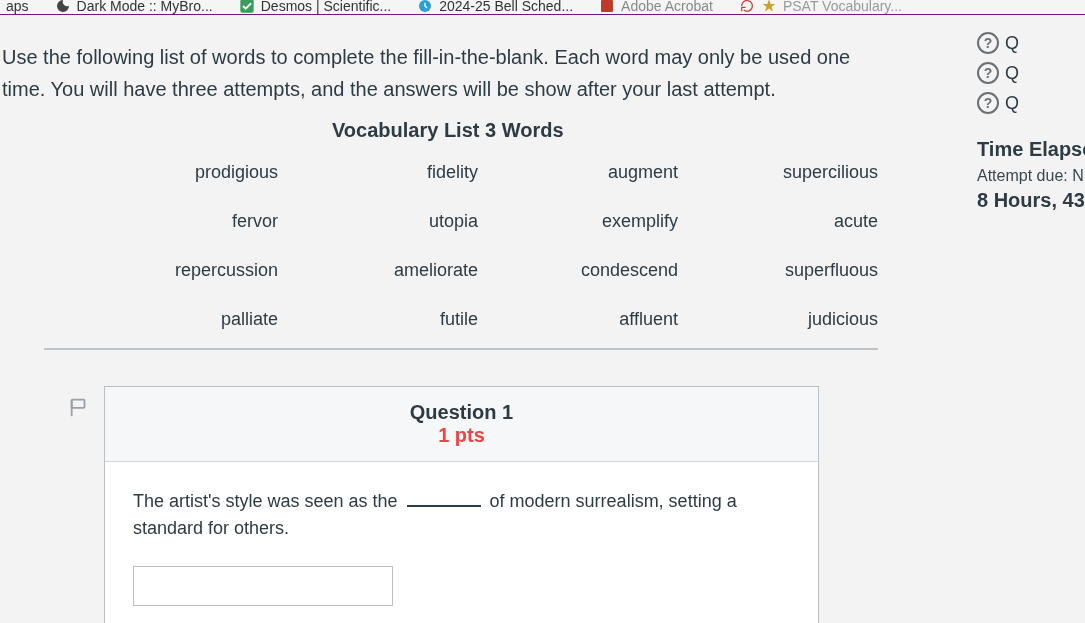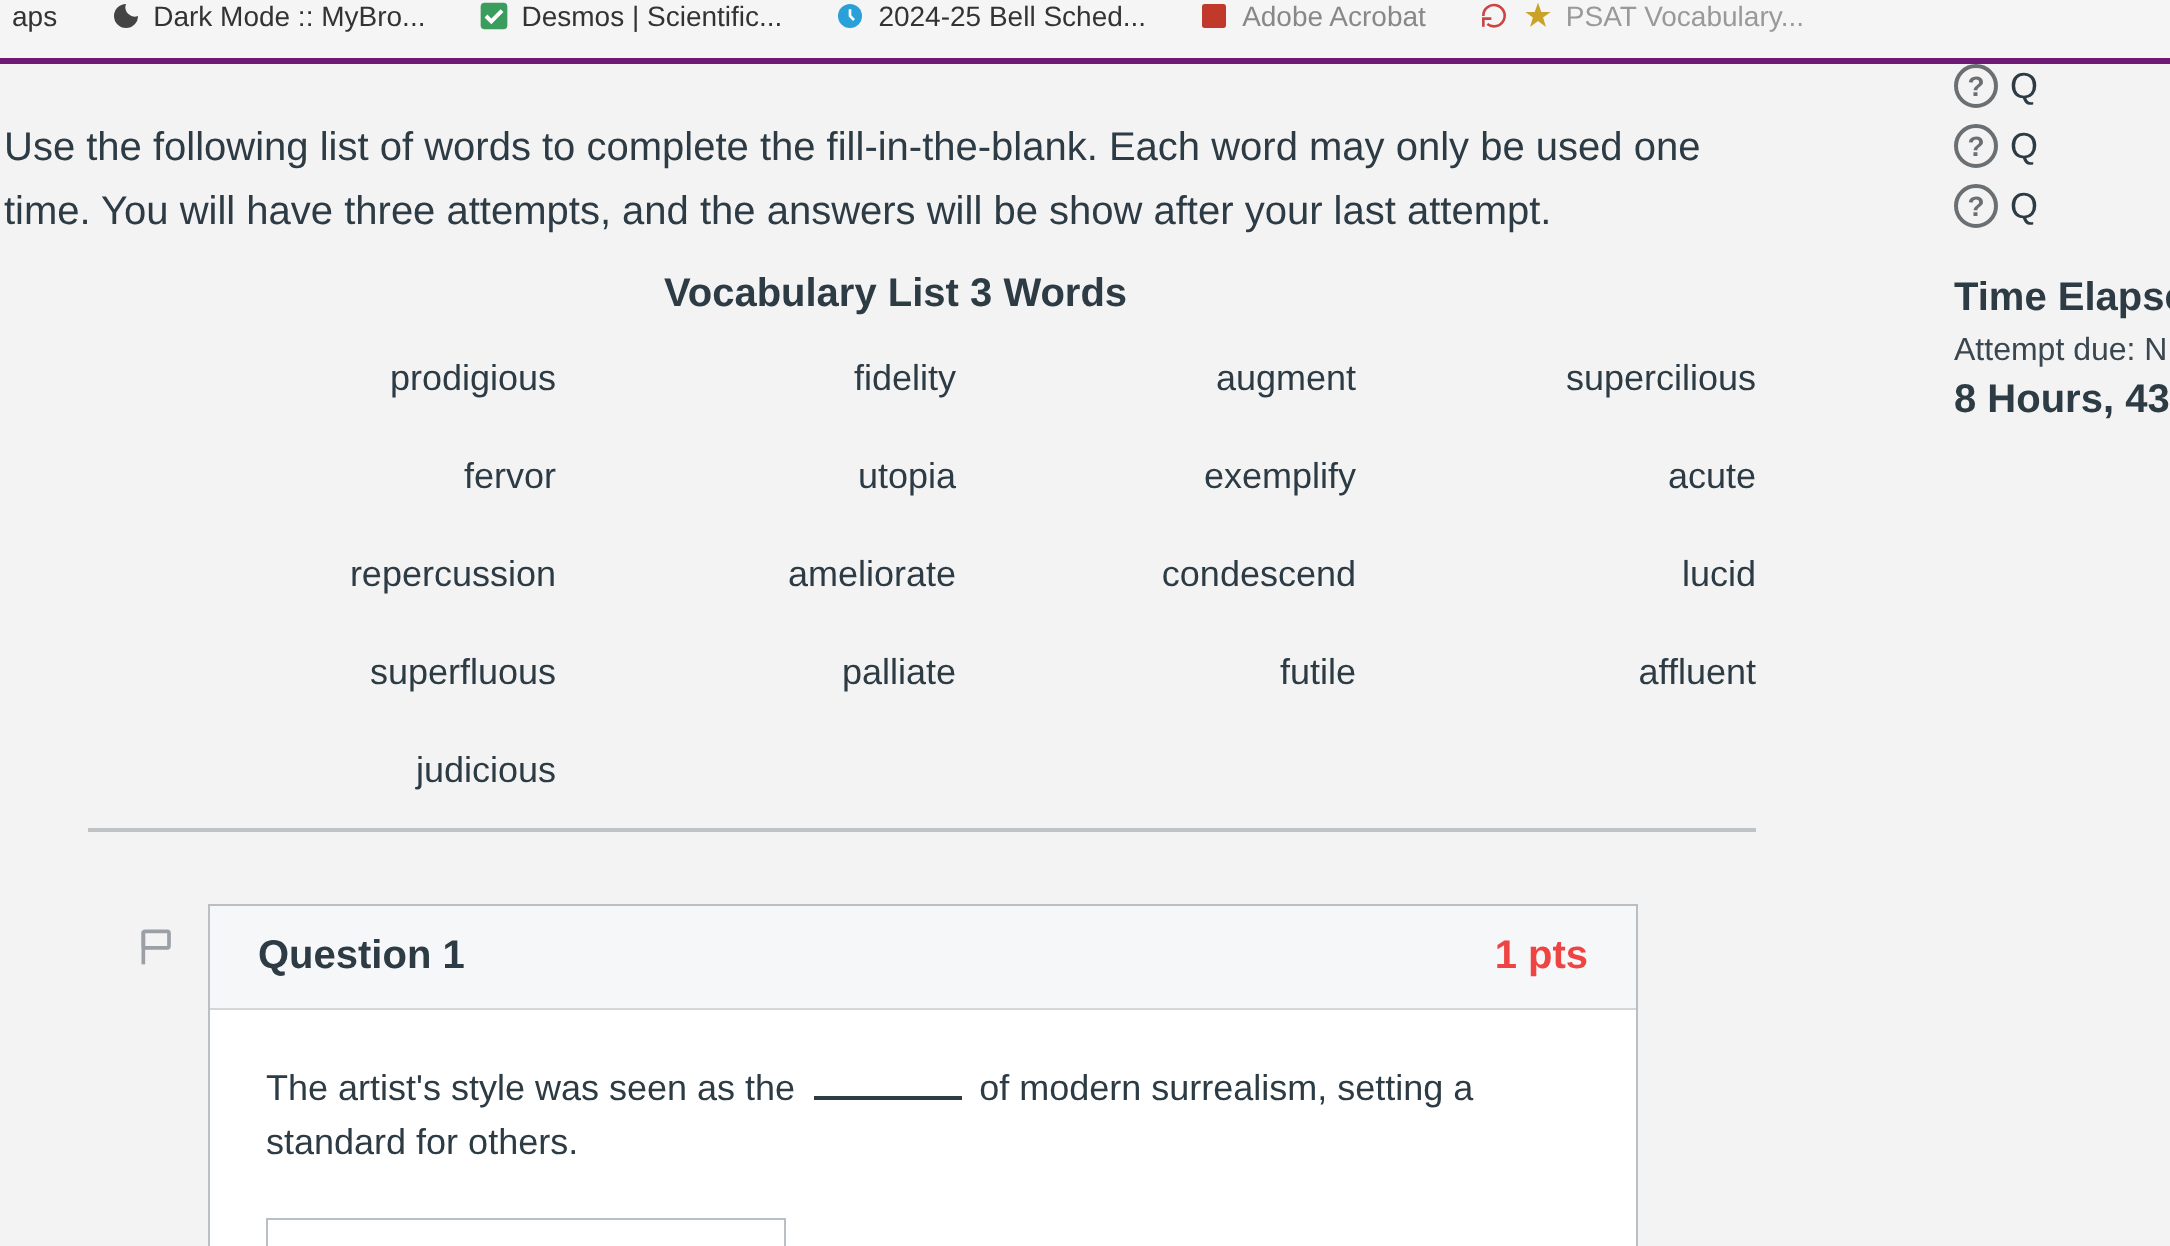--- a/index.html
+++ b/index.html
@@ -8,28 +8,28 @@
       height: 623px;
       overflow: hidden;
       font-family: "Helvetica Neue", Arial, sans-serif;
       background: #f3f3f3;
       color: #2d3b45;
       position: relative;
     }
     
     .bookmarks {
       display: flex;
-      align-items: flex-start;
+      align-items: flex-end;
       gap: 26px;
       padding: 0 6px;
-      height: 32px;
+      height: 15px;
       font-size: 14px;
       color: #333;
       background: #f5f5f5;
-      border-bottom: 3px solid #701a75;
+      border-bottom: 1px solid #701a75;
       white-space: nowrap;
     }
     .bm-item { display: flex; align-items: center; gap: 6px; color:#333; }
     .bm-icon { width:16px; height:16px; display:inline-flex; align-items:center; justify-content:center; }
     .bm-icon svg { width:16px; height:16px; }
     
     .main {
       position: relative;
       padding: 10px 20px 0 2px;
     }
@@ -80,20 +80,21 @@
       background: #fff;
     }
     .question-head {
       display: flex;
       justify-content: space-between;
       align-items: center;
       padding: 14px 24px;
       background: #f6f7f8;
       border-bottom: 1px solid #d3d7da;
       font-size: 20px;
+      flex-direction: column;
     }
     .question-head .qnum { font-weight: 700; }
     .question-head .pts  { font-weight: 700; color:#ef4444; }
     .question-body { padding: 26px 28px 30px 28px; font-size: 18px; line-height: 1.5; }
     .blank {
       display: inline-block;
       border-bottom: 2px solid #2d3b45;
       width: 74px; height: 0.9em;
       vertical-align: baseline;
       margin: 0 4px;
@@ -201,21 +202,20 @@
     <span>fidelity</span>
     <span>augment</span>
     <span>supercilious</span>
     <span>fervor</span>
     <span>utopia</span>
     <span>exemplify</span>
     <span>acute</span>
     <span>repercussion</span>
     <span>ameliorate</span>
     <span>condescend</span>
-    <span>lucid</span>
     <span>superfluous</span>
     <span>palliate</span>
     <span>futile</span>
     <span>affluent</span>
     <span>judicious</span>
   </div>
 
   <hr class="vocab-rule">
 
   <div class="qwrap">

